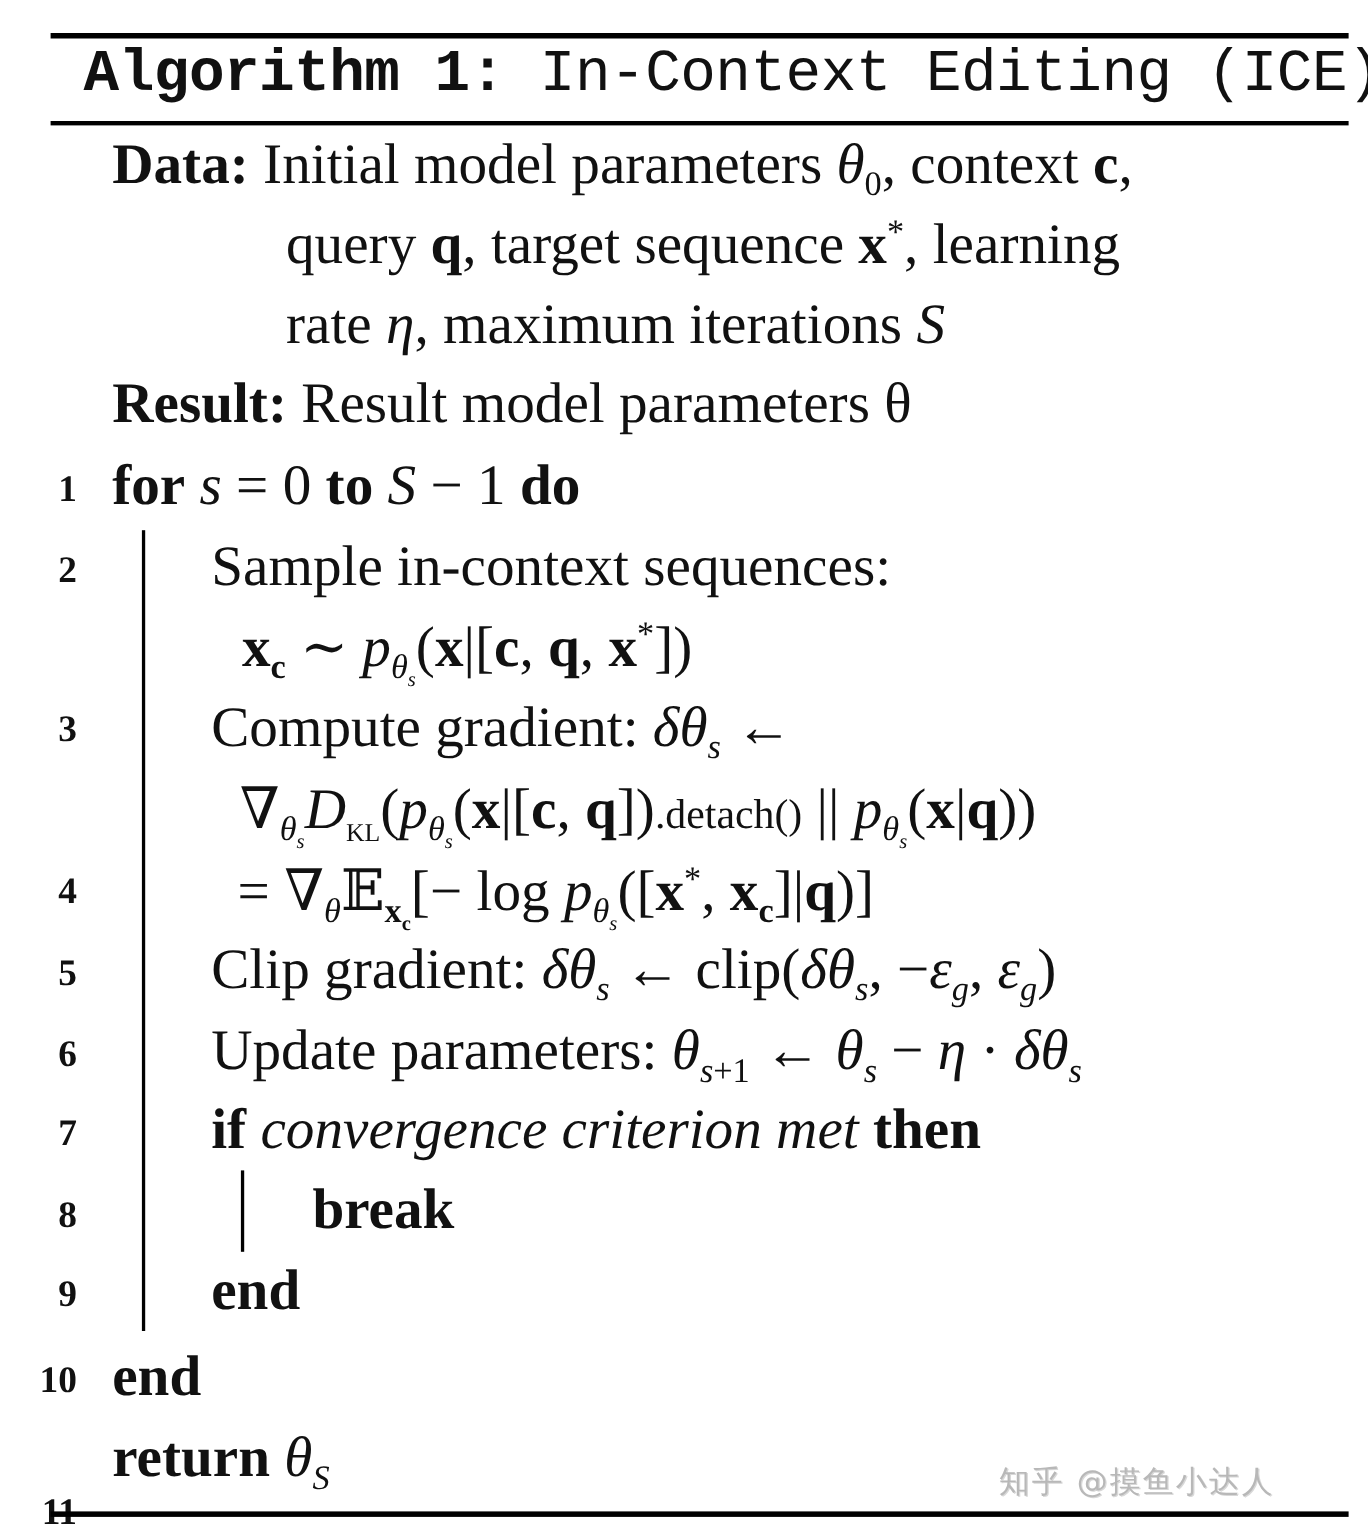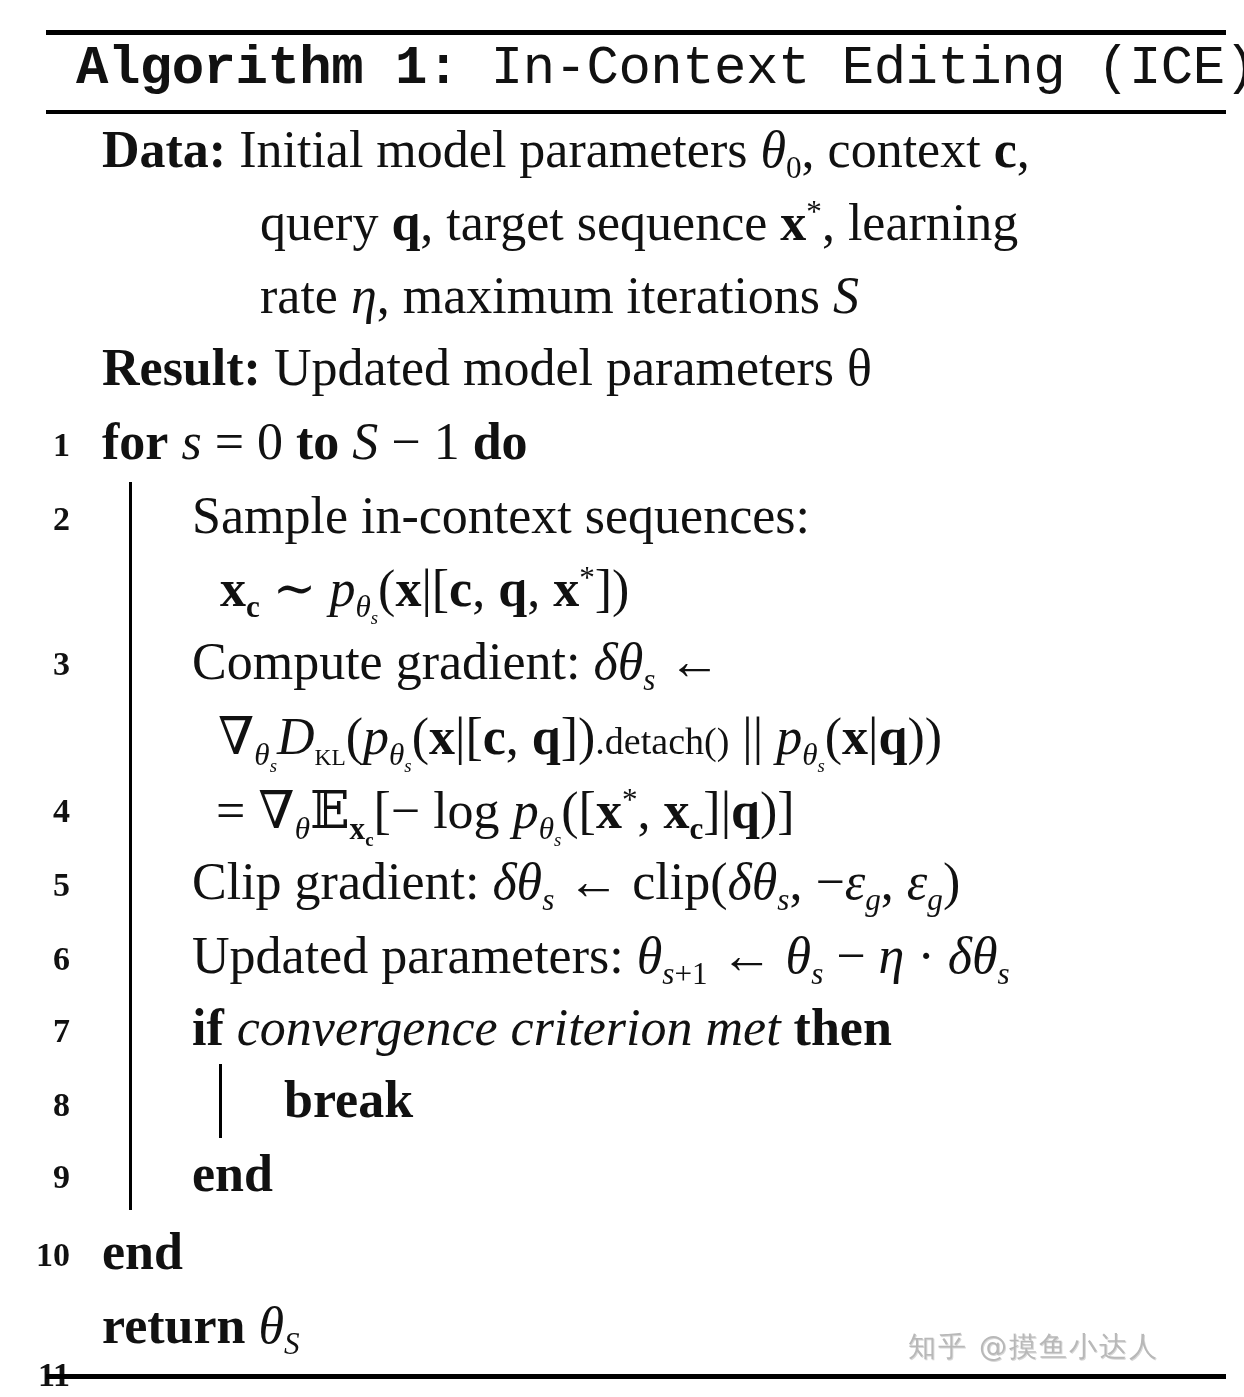--- a/index.html
+++ b/index.html
@@ -30,21 +30,21 @@
 
 <div class="line" style="left:102px;top:120px;">
   <b>Data:</b>
   <span> Initial model parameters <i>θ</i><sub>0</sub>, context <b>c</b>,</span>
 </div>
 <div class="line" style="left:260px;top:193px;">query <b>q</b>, target sequence <b>x</b><sup>*</sup>, learning</div>
 <div class="line" style="left:260px;top:266px;">rate <i>η</i>, maximum iterations <i>S</i></div>
 
 <div class="line" style="left:102px;top:338px;">
   <b>Result:</b>
-  <span>Updated model parameters θ</span>
+  <span>Result model parameters θ</span>
 </div>
 
 <div class="lnum" style="left:30px;top:426px;">1</div>
 <div class="lnum" style="left:30px;top:500px;">2</div>
 <div class="lnum" style="left:30px;top:645px;">3</div>
 <div class="lnum" style="left:30px;top:792px;">4</div>
 <div class="lnum" style="left:30px;top:866px;">5</div>
 <div class="lnum" style="left:30px;top:940px;">6</div>
 <div class="lnum" style="left:30px;top:1012px;">7</div>
 <div class="lnum" style="left:30px;top:1086px;">8</div>
@@ -78,21 +78,21 @@
 
 <div class="line" style="left:216px;top:780px;">
   = ∇<sub><i>θ</i></sub>𝔼<sub><b>x<sub>c</sub></b></sub>[− <span>log</span> <i>p</i><sub><i>θ<sub>s</sub></i></sub>([<b>x</b><sup>*</sup>, <b>x</b><sub><b>c</b></sub>]|<b>q</b>)]
 </div>
 
 <div class="line" style="left:192px;top:852px;">
   <span>Clip gradient:</span> <i>δθ</i><sub><i>s</i></sub> ← <span>clip</span>(<i>δθ</i><sub><i>s</i></sub>, −<i>ε</i><sub><i>g</i></sub>, <i>ε</i><sub><i>g</i></sub>)
 </div>
 
 <div class="line" style="left:192px;top:926px;">
-  <span>Updated parameters:</span> <i>θ</i><sub><i>s</i>+1</sub> ← <i>θ</i><sub><i>s</i></sub> − <i>η</i> · <i>δθ</i><sub><i>s</i></sub>
+  <span>Update parameters:</span> <i>θ</i><sub><i>s</i>+1</sub> ← <i>θ</i><sub><i>s</i></sub> − <i>η</i> · <i>δθ</i><sub><i>s</i></sub>
 </div>
 
 <div class="line" style="left:192px;top:998px;">
   <span class="kw">if</span>
   <i>convergence criterion met</i>
   <span class="kw">then</span>
 </div>
 
 <div class="vbar" style="left:219px;top:1064px;height:74px;"></div>
 

